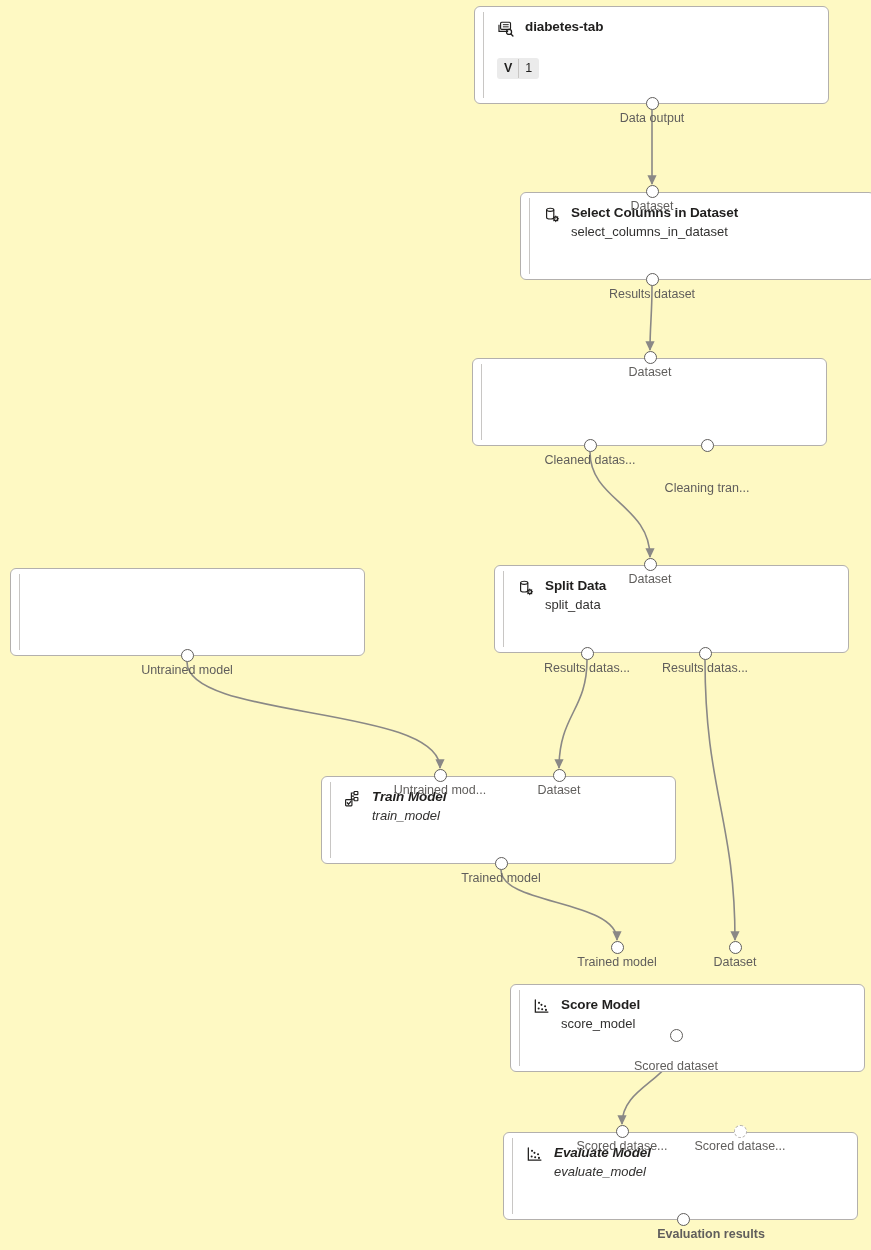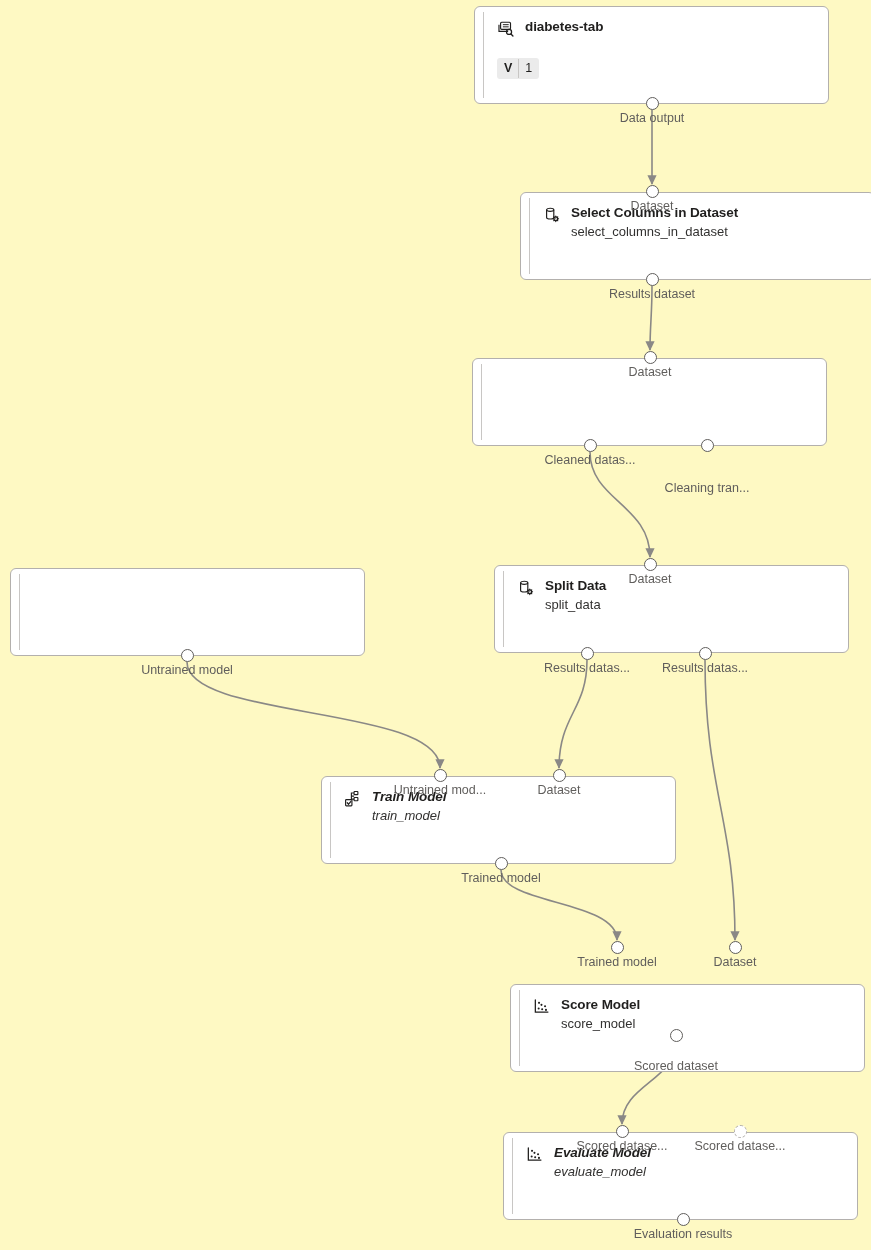--- a/index.html
+++ b/index.html
@@ -300,16 +300,16 @@
       <div class="port-label" style="left: 507px; top: 955px; width: 220px;">Trained model</div>
       <div class="port" style="left: 728.5px; top: 940.5px;"></div>
       <div class="port-label" style="left: 625px; top: 955px; width: 220px;">Dataset</div>
       <div class="port" style="left: 669.5px; top: 1028.5px;"></div>
       <div class="port-label" style="left: 566px; top: 1043px; width: 220px; margin-top: 16px;">Scored dataset</div>
       <div class="port" style="left: 615.5px; top: 1124.5px;"></div>
       <div class="port-label" style="left: 512px; top: 1139px; width: 220px;">Scored datase...</div>
       <div class="port dashed" style="left: 733.5px; top: 1124.5px;"></div>
       <div class="port-label" style="left: 630px; top: 1139px; width: 220px;">Scored datase...</div>
       <div class="port" style="left: 676.5px; top: 1212.5px;"></div>
-      <div class="port-label" style="left: 573px; top: 1227px; width: 220px;">Evaluation results</div>
+      <div class="port-label" style="left: 601px; top: 1227px; width: 220px; font-weight: bold;">Evaluation results</div>
     </div>
 
 </div>
 
 </body></html>

